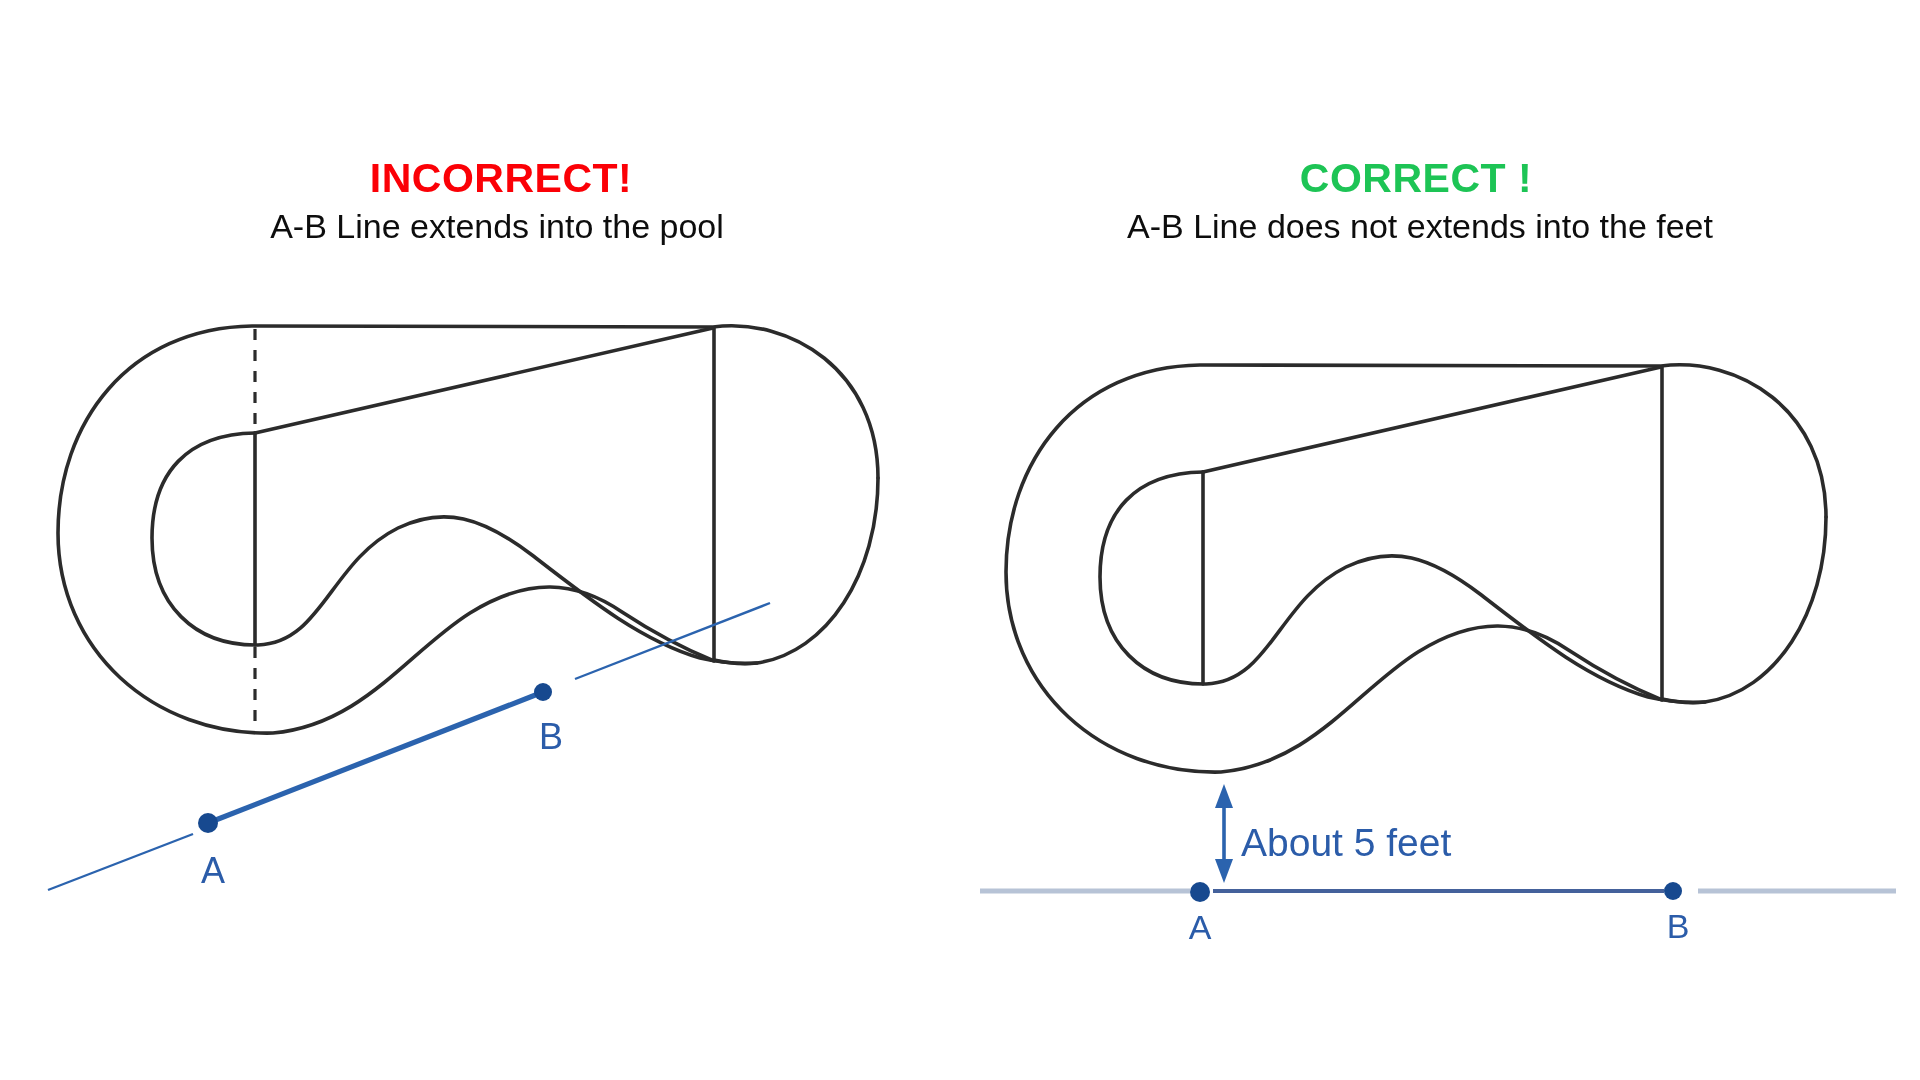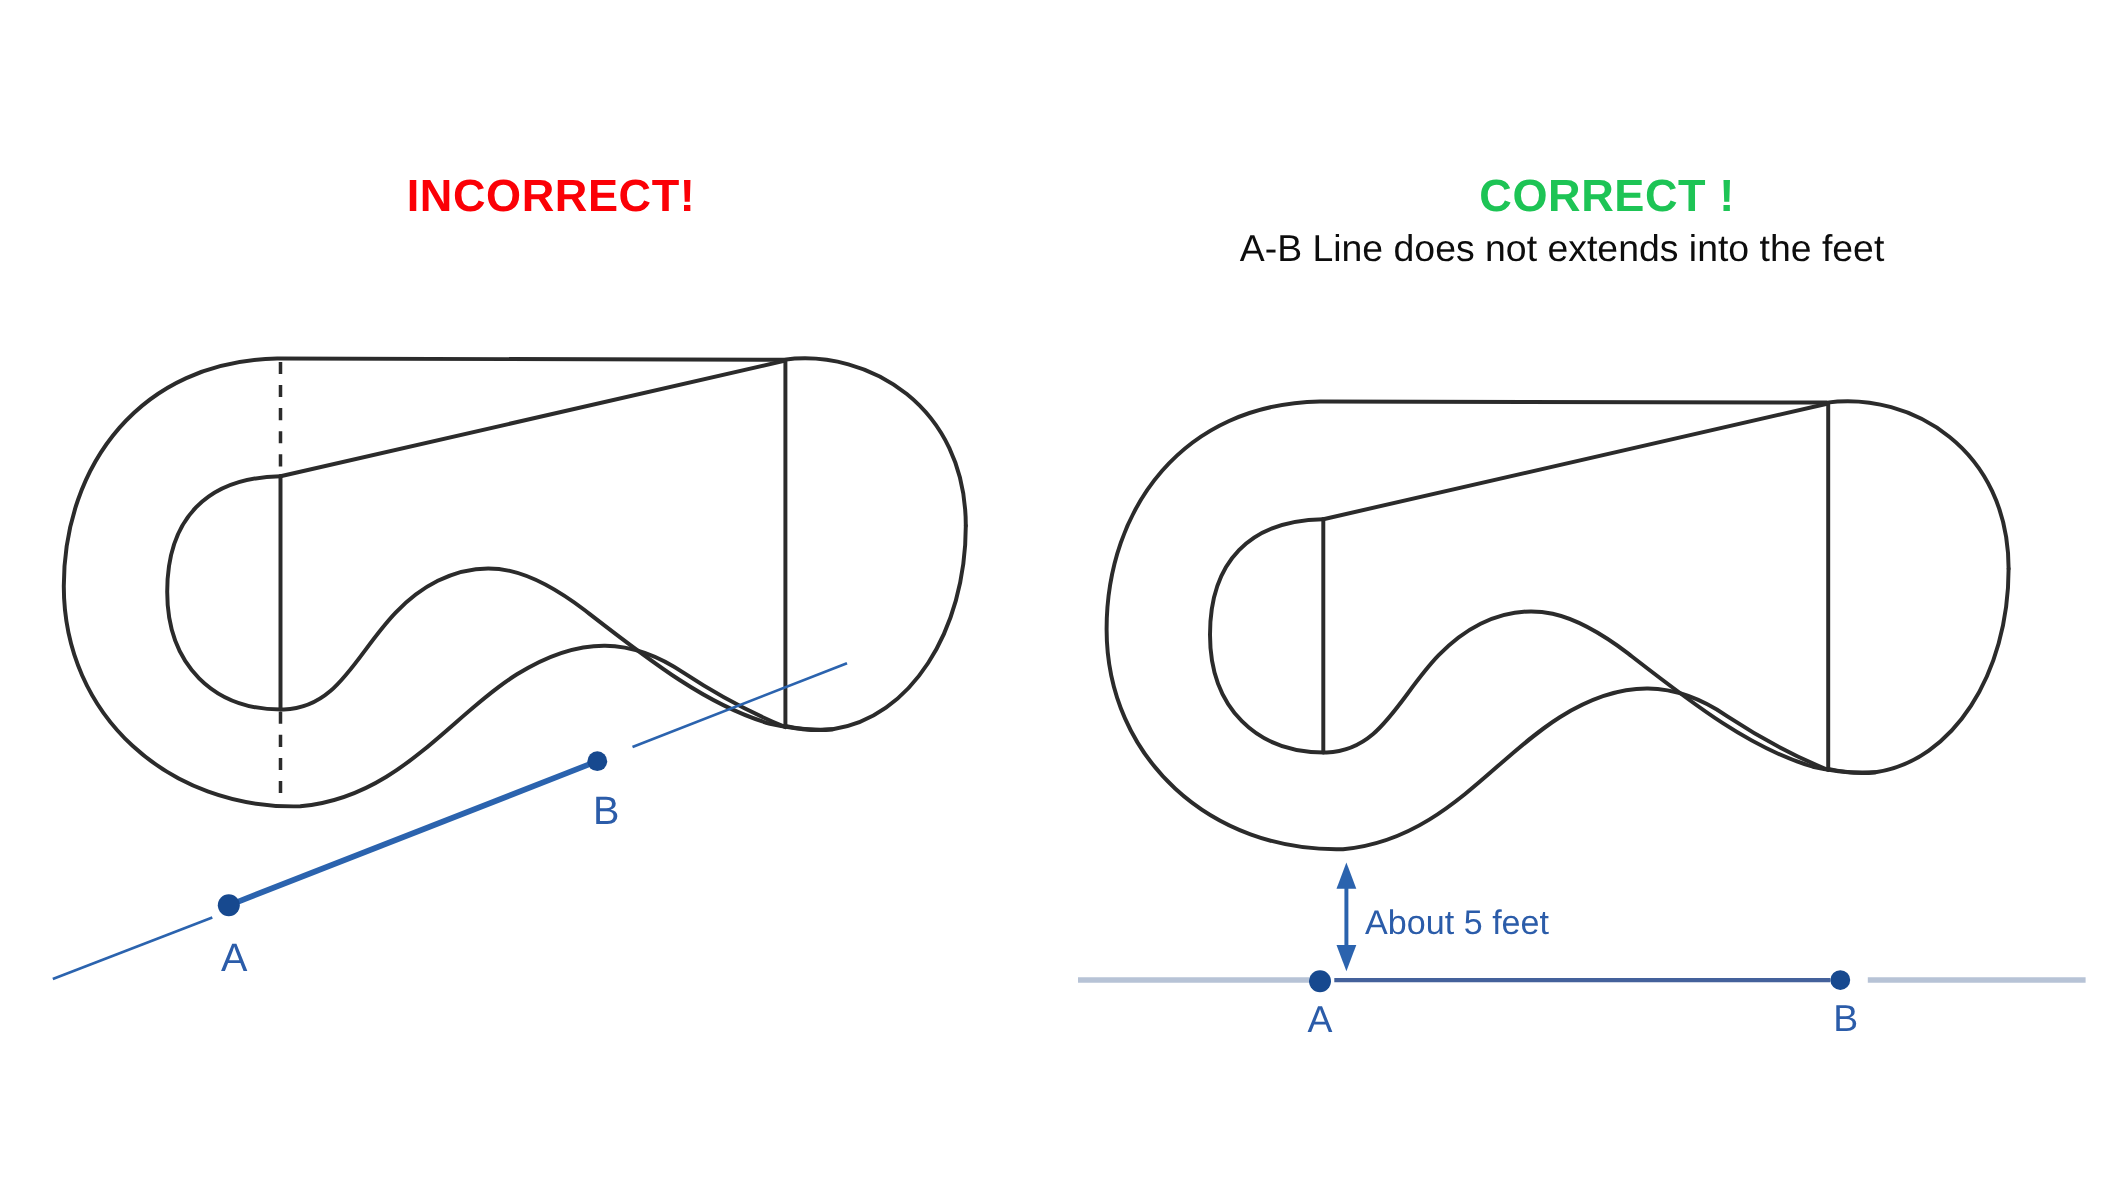--- a/index.html
+++ b/index.html
@@ -9,41 +9,42 @@
     background:#ffffff;
     overflow:hidden;
     font-family:"Liberation Sans", sans-serif;
   }
   .abs{position:absolute;text-align:center;}
   .figure-title{
     font-size:41px;font-weight:700;letter-spacing:0.5px;
     white-space:nowrap;transform:translateX(-50%);
   }
   .title-incorrect{color:#FB0006;}
-  .title-correct{color:#1DC455;margin-left:45px;}
+  .title-correct{color:#1DC455;}
   .figure-subtitle{
     font-size:34px;font-weight:400;color:#0D0D0D;
     white-space:nowrap;transform:translateX(-50%);
   }
   .point-label{
     font-size:36px;font-weight:400;color:#2B5CA9;
     white-space:nowrap;transform:translateX(-50%);
   }
   .point-label.small{font-size:34px;}
   .distance-label{
-    font-size:31px;font-weight:400;color:#2B5CA9;white-space:nowrap;
+    font-size:39px;font-weight:400;color:#2B5CA9;white-space:nowrap;
   }
   svg{position:absolute;left:0;top:0;}
 </style>
 </head>
 <body>
 
 <div id="stage">
 
   <div class="abs figure-title title-incorrect" style="left:501px;top:155px;">INCORRECT!</div>
+  <div class="abs figure-subtitle" style="left:497px;top:207px;">A-B Line extends into the pool</div>
 
   <div class="abs figure-title title-correct" style="left:1416px;top:155px;">CORRECT !</div>
   <div class="abs figure-subtitle" style="left:1420px;top:207px;">A-B Line does not extends into the feet</div>
 
   <svg width="1920" height="1080" viewBox="0 0 1920 1080">
 
     <defs>
 
       <g id="pool-template" fill="none" stroke-width="3.6" stroke-linecap="round" stroke-linejoin="round">
 

